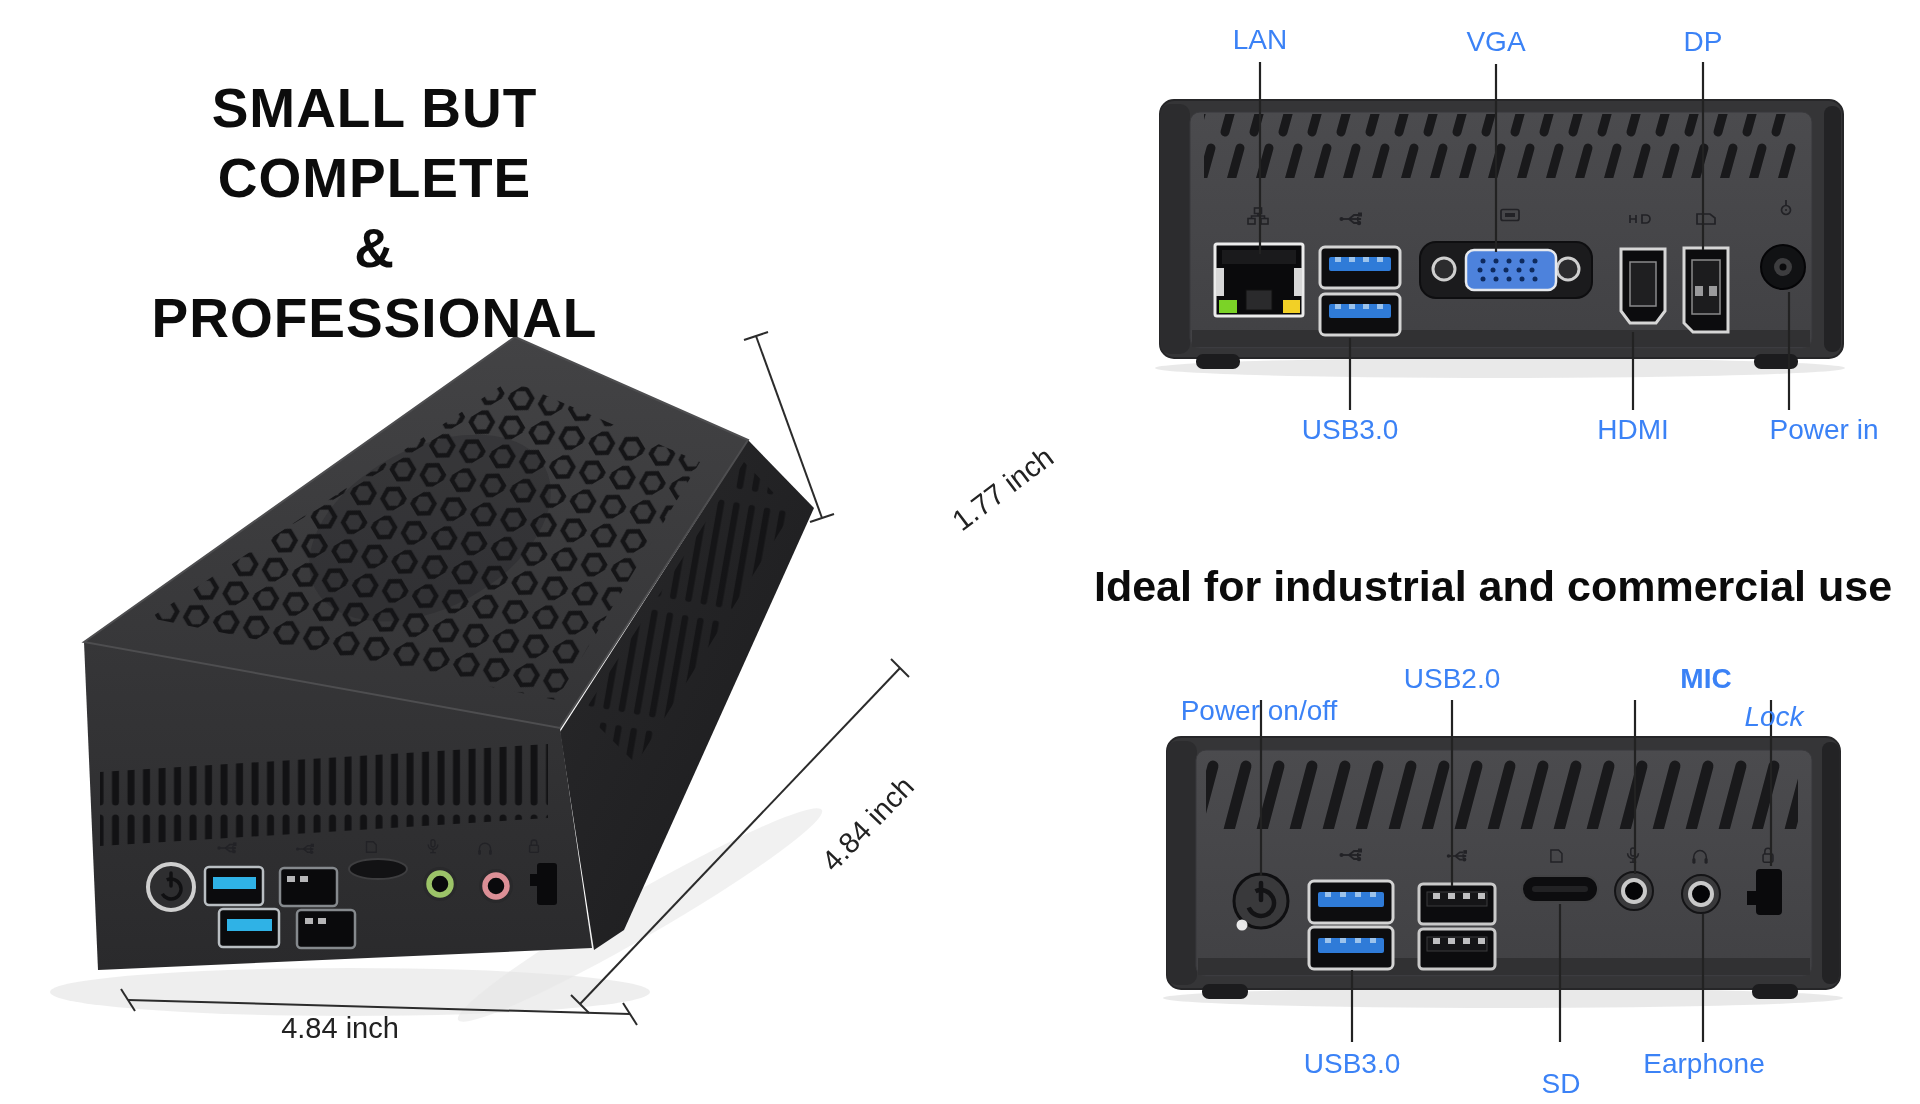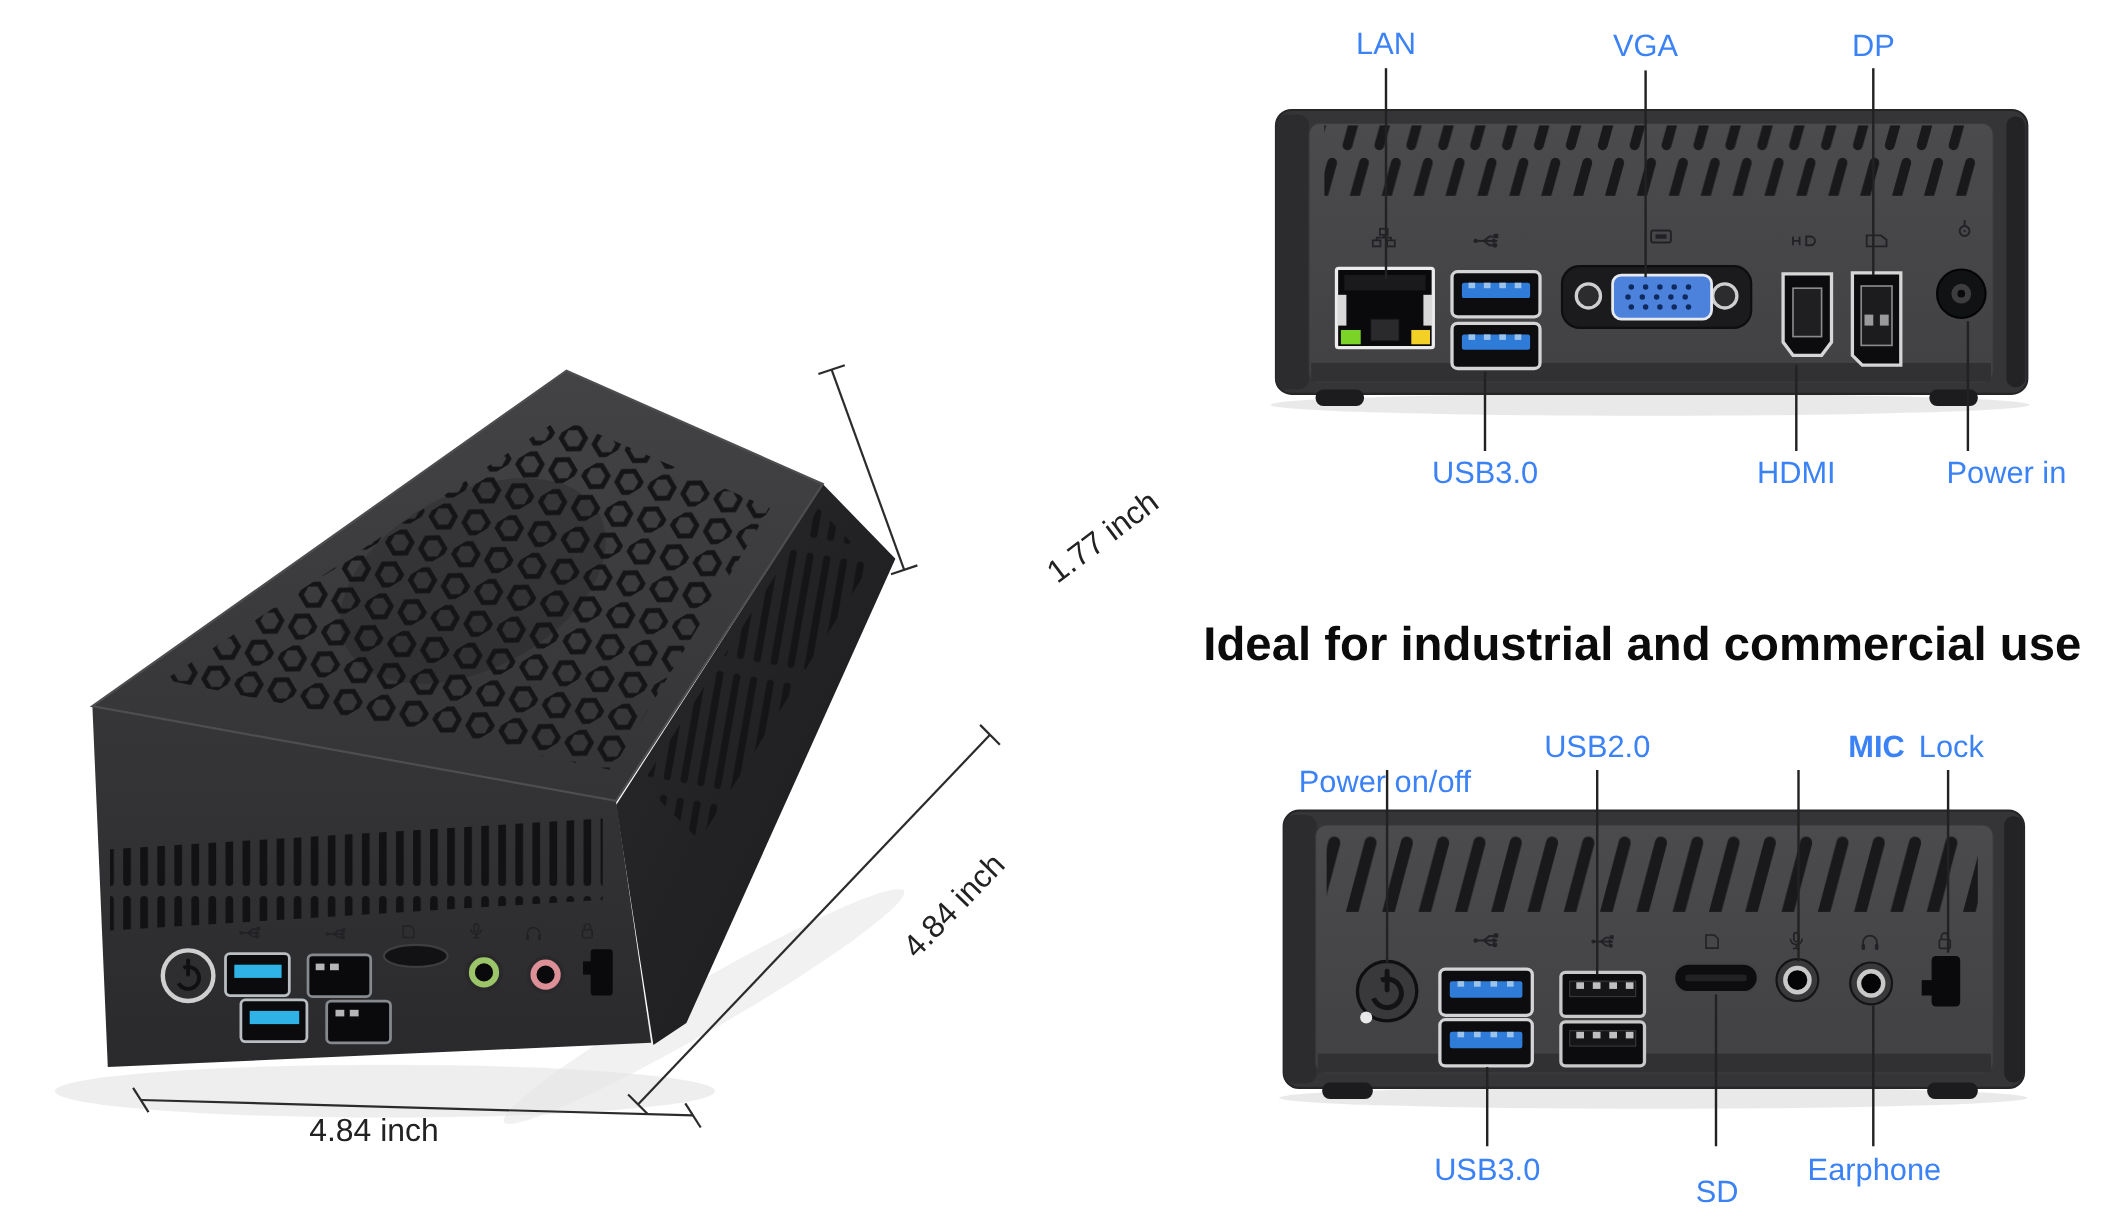--- a/index.html
+++ b/index.html
@@ -378,35 +378,40 @@
         <line x1="1452" y1="700" x2="1452" y2="886"></line>
         <line x1="1635" y1="700" x2="1635" y2="874"></line>
         <line x1="1771" y1="700" x2="1771" y2="866"></line>
         <line x1="1352" y1="970" x2="1352" y2="1042"></line>
         <line x1="1560" y1="904" x2="1560" y2="1042"></line>
         <line x1="1703" y1="914" x2="1703" y2="1042"></line>
       </g>
     </g>
   </svg>
 
+  <div class="headline">
+    <div>SMALL BUT COMPLETE</div>
+    <div>&amp;</div>
+    <div>PROFESSIONAL</div>
+  </div>
 
   <div class="dim rot" style="left:1003px;top:489px;">1.77 inch</div>
   <div class="dim rot2" style="left:868px;top:824px;">4.84 inch</div>
   <div class="dim flat" style="left:340px;top:1012px;">4.84 inch</div>
 
   <div class="lbl" style="left:1260px;top:24px;">LAN</div>
   <div class="lbl" style="left:1496px;top:26px;">VGA</div>
   <div class="lbl" style="left:1703px;top:26px;">DP</div>
   <div class="lbl" style="left:1350px;top:414px;">USB3.0</div>
   <div class="lbl" style="left:1633px;top:414px;">HDMI</div>
   <div class="lbl" style="left:1792px;top:414px;margin-left:32px;">Power in</div>
 
   <div class="rich-sub">Ideal for industrial and commercial use</div>
 
   <div class="lbl" style="left:1259px;top:661px;margin-top:34px;">Power on/off</div>
   <div class="lbl" style="left:1452px;top:663px;">USB2.0</div>
   <div class="lbl" style="left:1706px;top:663px;font-weight:bold;">MIC</div>
-  <div class="lbl" style="left:1774px;top:663px;">Lock</div>
+  <div class="lbl" style="left:1774px;top:701px;font-style:italic;">Lock</div>
   <div class="lbl" style="left:1352px;top:1048px;">USB3.0</div>
   <div class="lbl" style="left:1561px;top:1048px;margin-top:20px;">SD</div>
   <div class="lbl" style="left:1704px;top:1048px;">Earphone</div>
 
 </div>
 
 </body></html>

